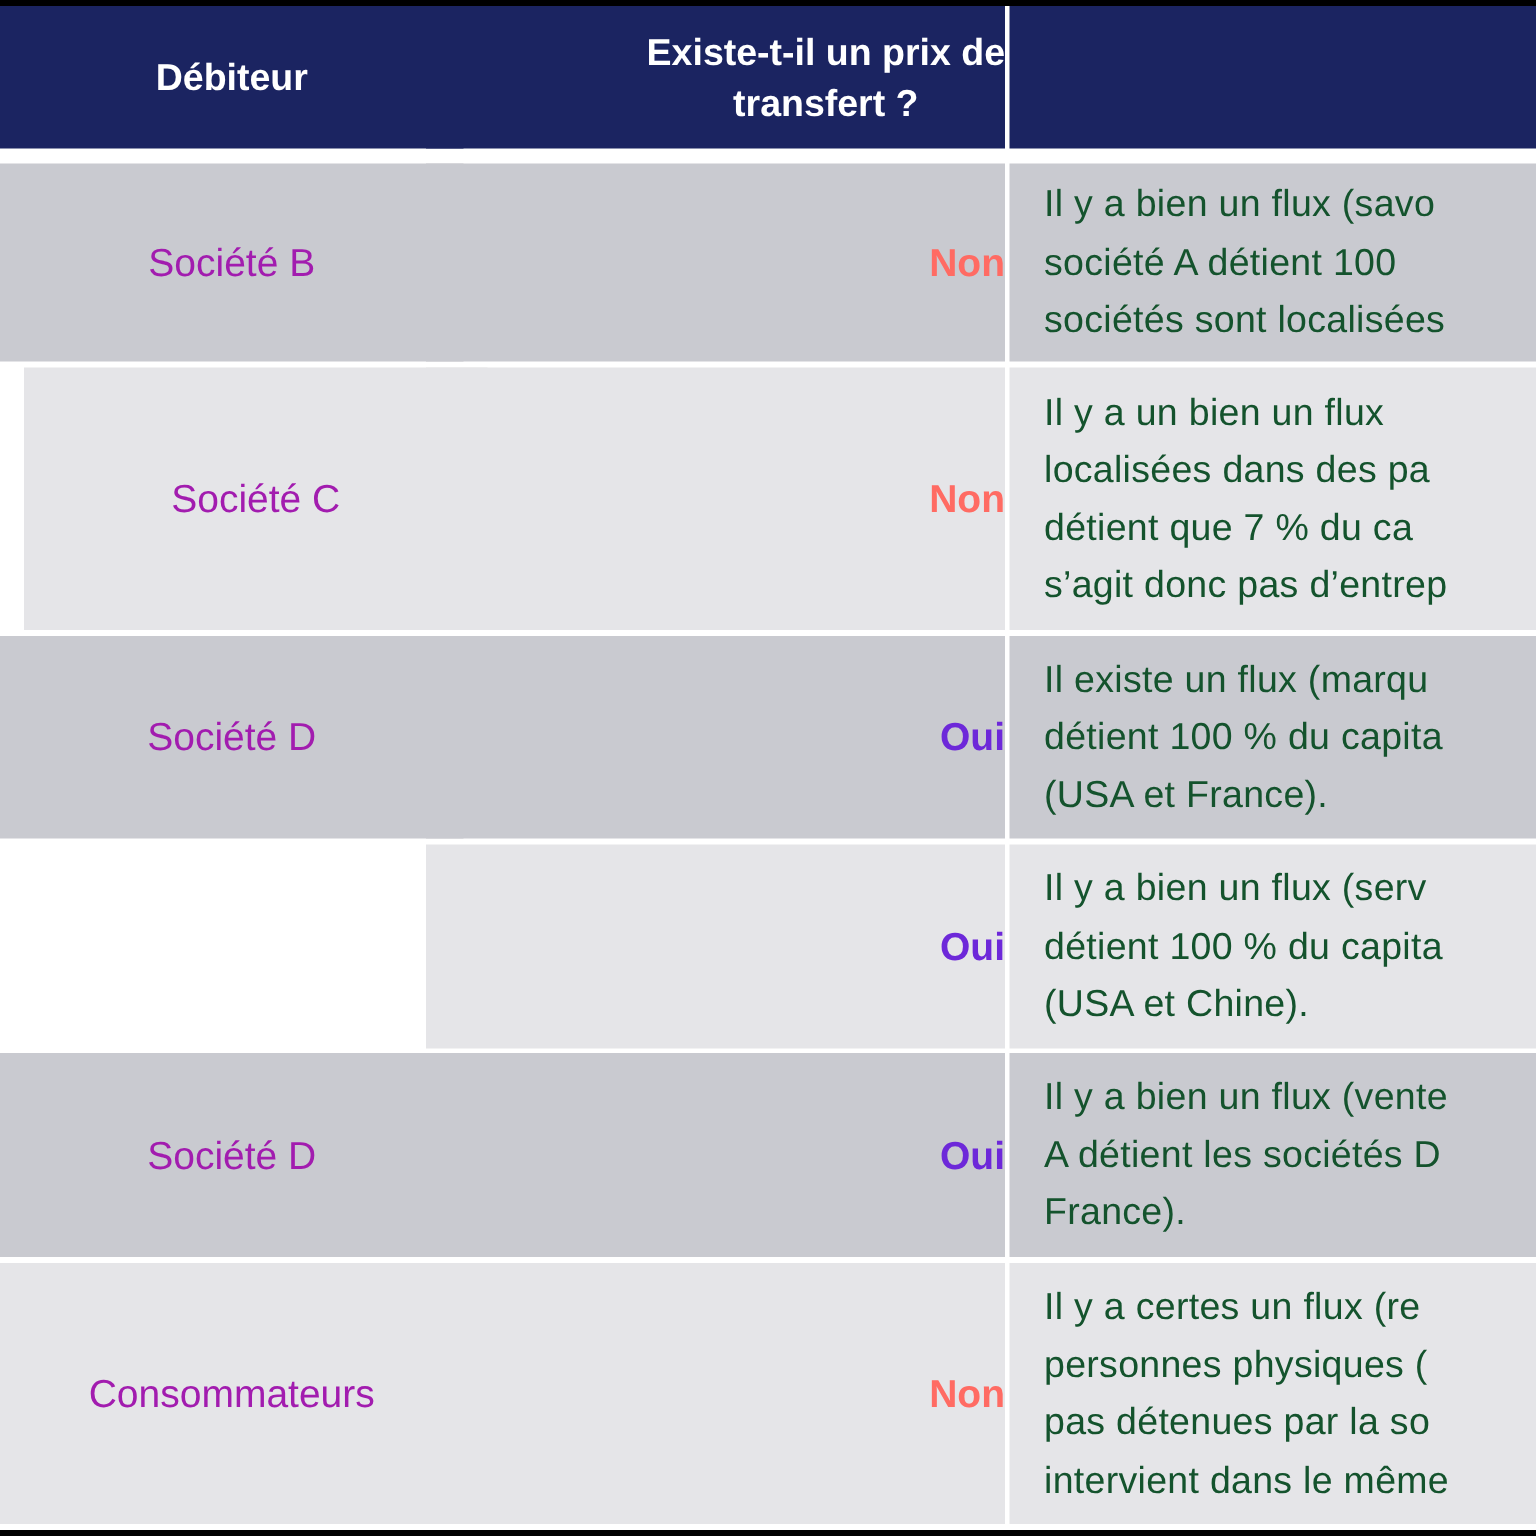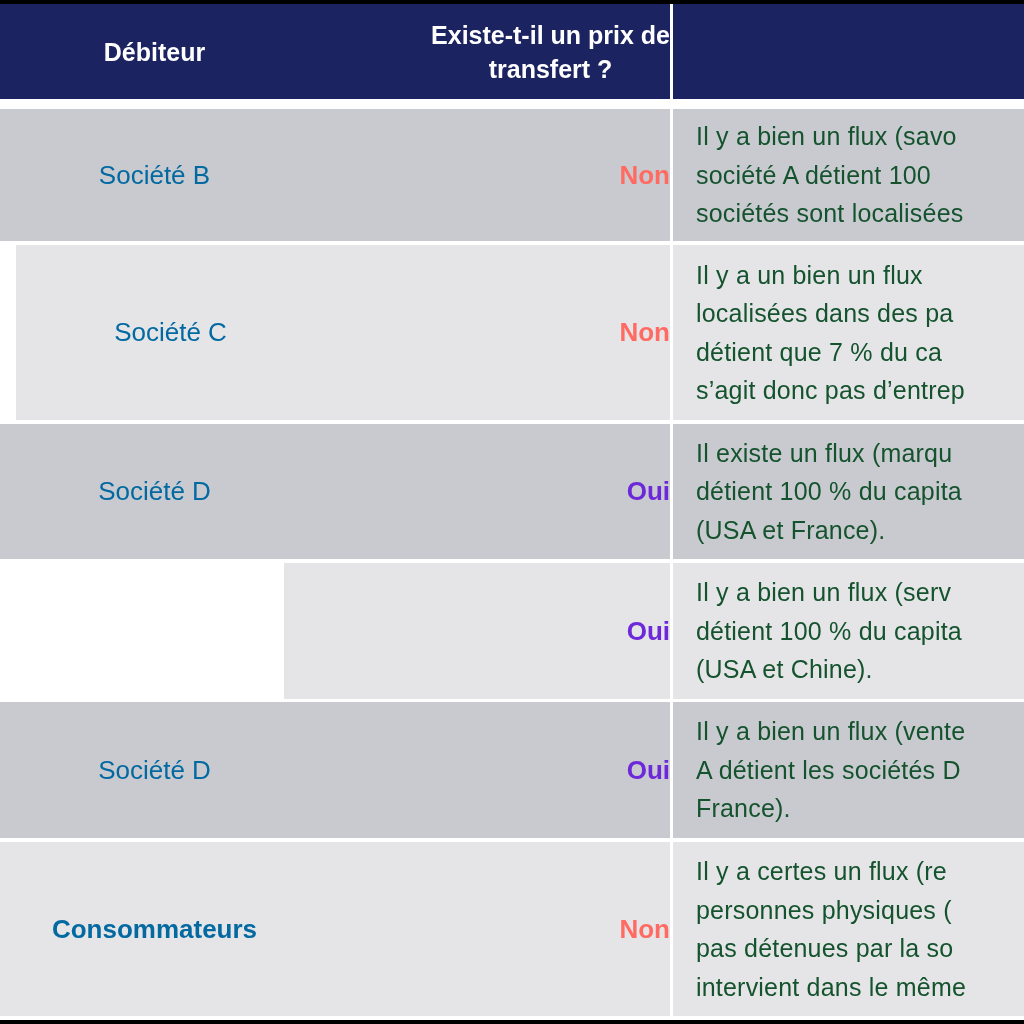--- a/index.html
+++ b/index.html
@@ -40,21 +40,21 @@
       line-height: 34px;
       justify-content: center;
       text-align: center;
     }
     .c1 { left: 0; width: 309px; justify-content: center; text-align: center; }
     .c2 { left: 284px; width: 386px; justify-content: flex-end; text-align: center; }
     .c3 { left: 673px; width: 380px; justify-content: flex-start; padding-left: 23px; }
     .dark { background: #c9cad0; }
     .light { background: #e5e5e8; }
     .name {
-      color: #0369a1;
+      color: #a21caf;
       font-size: 26px;
     }
     .ans {
       font-weight: bold;
       font-size: 26px;
     }
     .ans.non { color: #ff6b63; }
     .ans.oui { color: #6d28d9; }
     .desc {
       color: #14532d;
@@ -132,21 +132,21 @@
   </div>
   <div class="cell c2 dark" style="top:702px;height:136px;">
     <span class="ans oui">Oui</span>
   </div>
   <div class="cell c3 dark" style="top:702px;height:136px;">
     <span class="desc">Il y a bien un flux (vente
 A détient les sociétés D
 France).</span>
   </div>
 
-  <div class="cell c1 light" style="top:842px;height:174px;font-weight:bold;">
+  <div class="cell c1 light" style="top:842px;height:174px;">
     <span class="name">Consommateurs</span>
   </div>
   <div class="cell c2 light" style="top:842px;height:174px;">
     <span class="ans non">Non</span>
   </div>
   <div class="cell c3 light" style="top:842px;height:174px;">
     <span class="desc">Il y a certes un flux (re
 personnes physiques (
 pas détenues par la so
 intervient dans le même</span>

